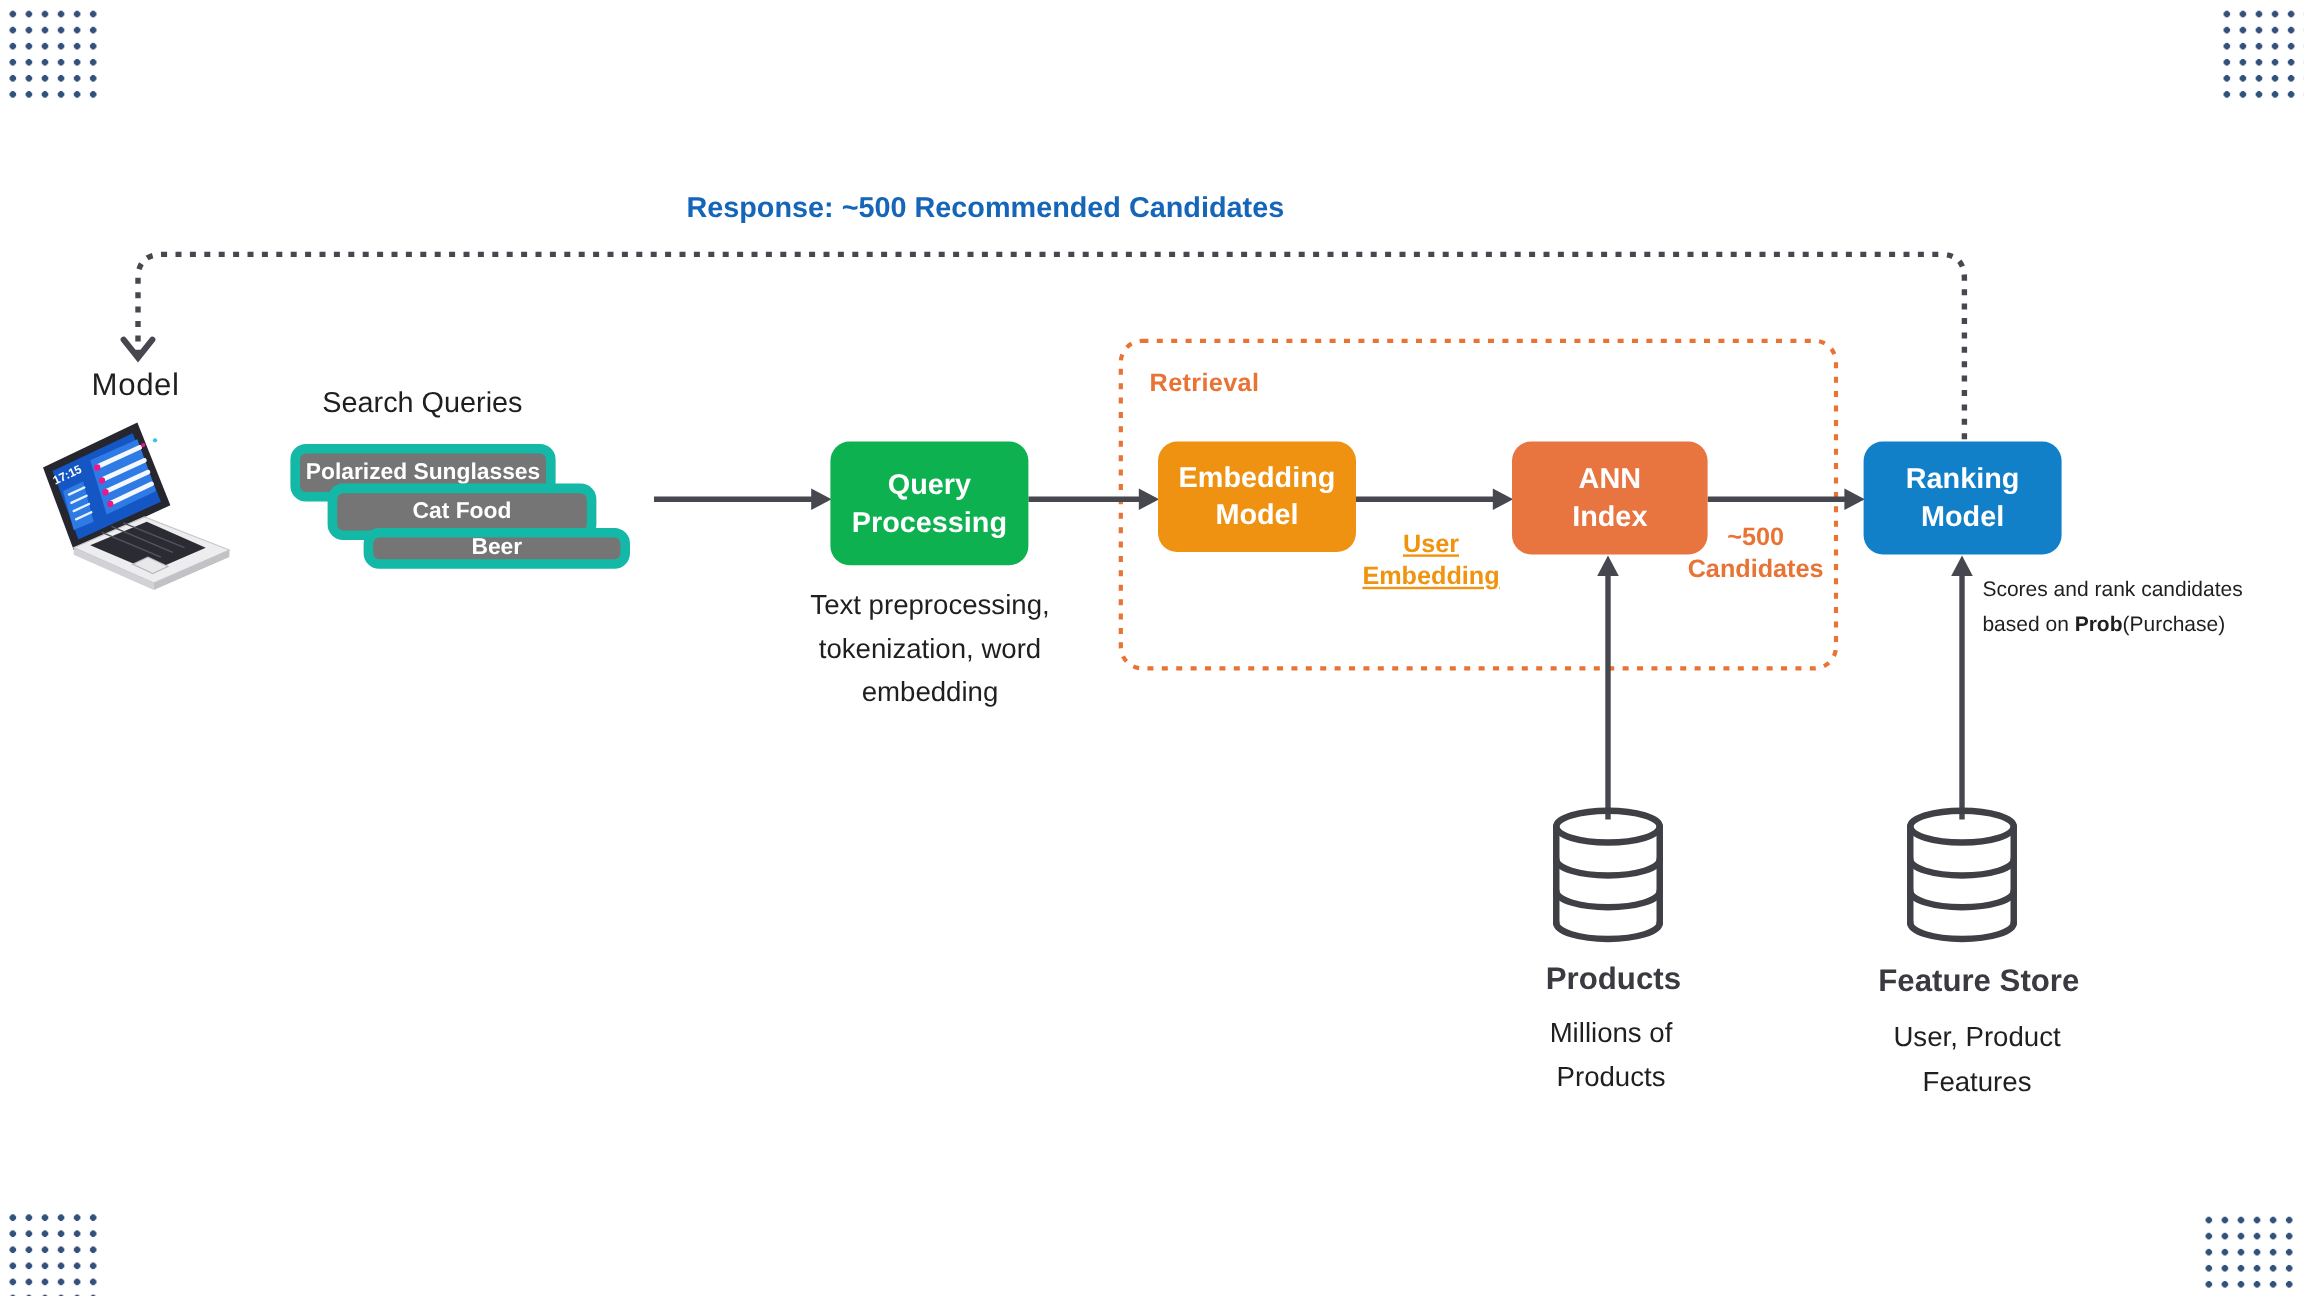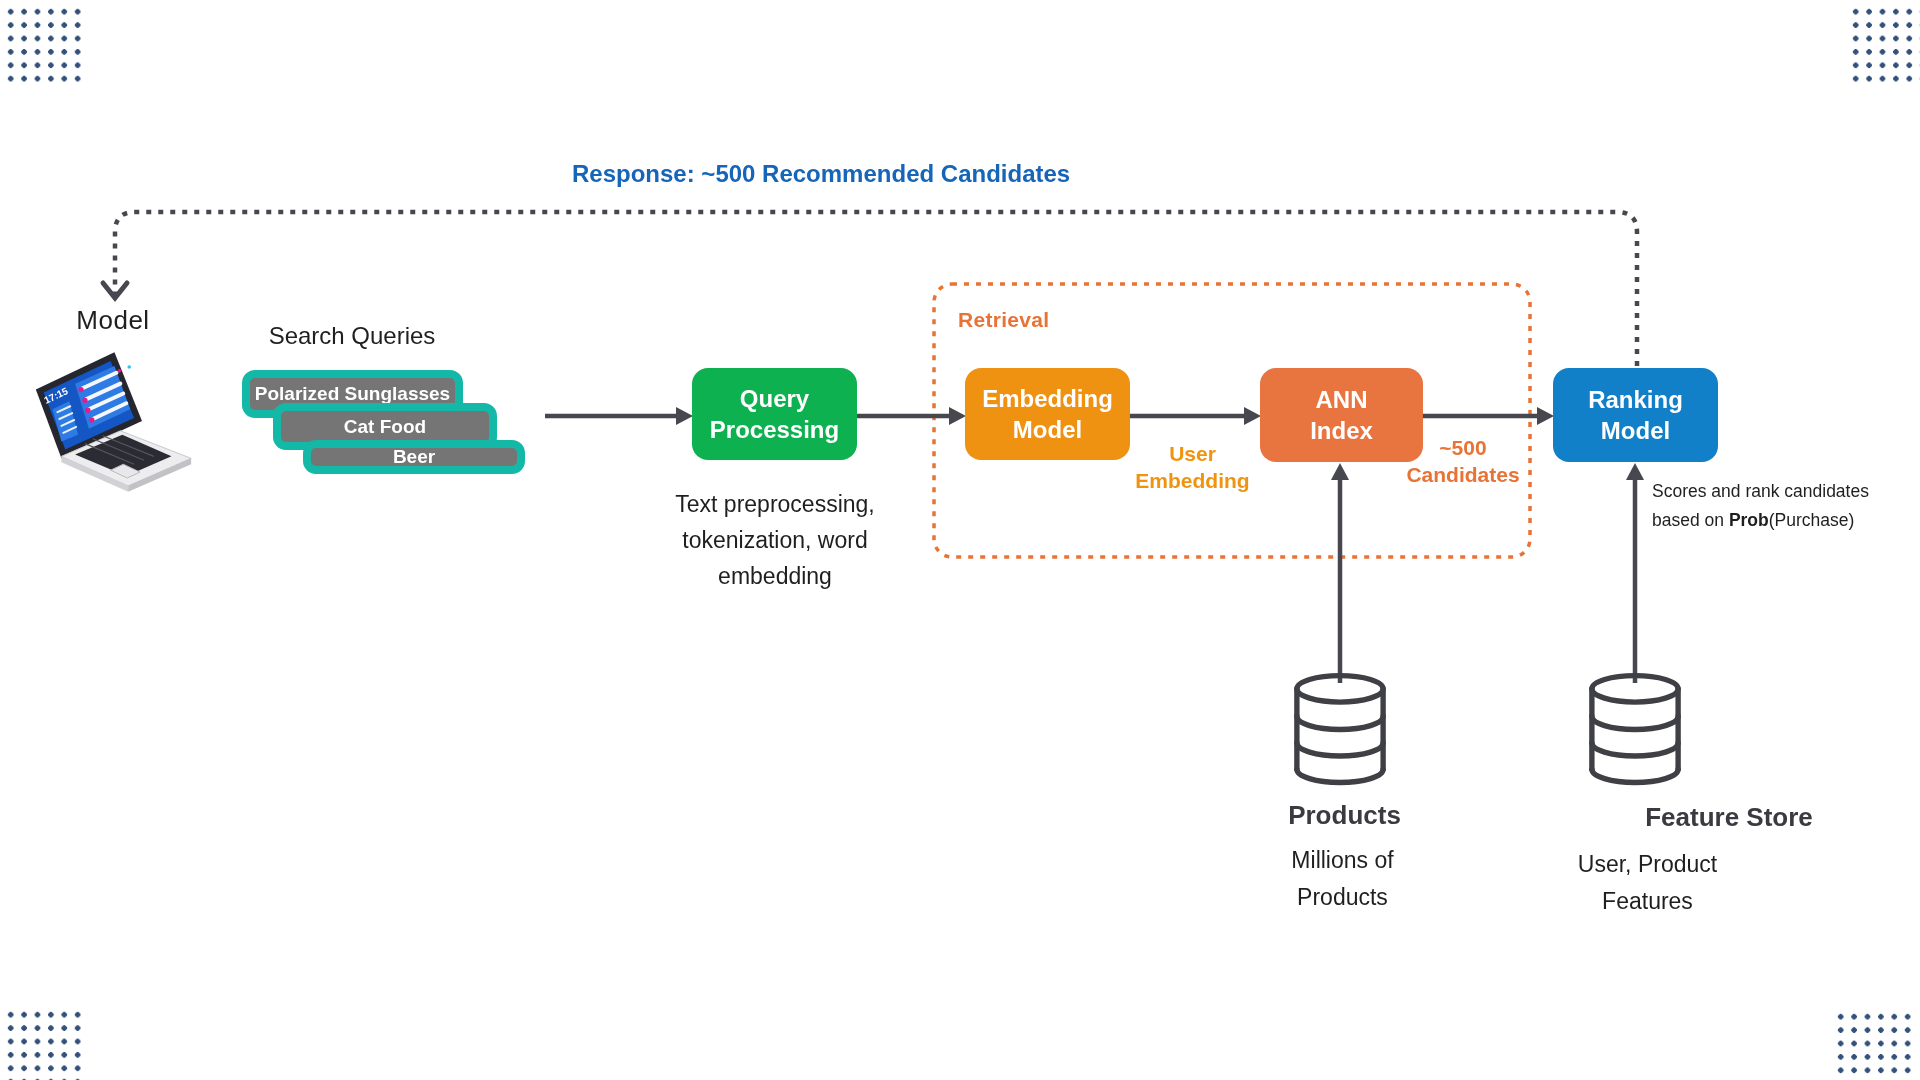--- a/index.html
+++ b/index.html
@@ -29,43 +29,43 @@
   .qbox{position:absolute;background:#757575;border:8px solid #14b8a6;border-radius:13px;
     display:flex;align-items:center;justify-content:center;
     color:#fff;font-weight:bold;font-size:19px;box-sizing:border-box;}
   .qb1{left:242px;top:370px;width:221px;height:48px;}
   .qb2{left:273px;top:403px;width:224px;height:47px;}
   .qb3{left:303px;top:440px;width:222px;height:34px;}
 
   .model-box{position:absolute;border-radius:16px;color:#fff;font-weight:bold;
     font-size:24px;line-height:31px;display:flex;flex-direction:column;
     align-items:center;justify-content:center;text-align:center;}
-  .box-qp{left:692px;top:368px;width:165px;height:92px;background:#0DB14F;}
+  .box-qp{left:692px;top:368px;width:165px;height:103px;background:#0DB14F;}
   .box-em{left:965px;top:368px;width:165px;height:92px;background:#EF9211;}
   .box-ann{left:1260px;top:368px;width:163px;height:94px;background:#E8743F;}
   .box-rank{left:1553px;top:368px;width:165px;height:94px;background:#1280C8;}
 
   .qp-caption{left:662px;top:486px;width:226px;text-align:center;
     font-size:23px;line-height:36px;color:#1F1F1F;}
 
   .retrieval-label{left:958px;top:308px;width:200px;
     font-size:21px;font-weight:bold;color:#F0722C;letter-spacing:.3px;}
 
   .flow-label{position:absolute;text-align:center;font-weight:bold;font-size:21px;line-height:27px;}
-  .lbl-ue{left:1125px;top:440px;width:135px;color:#F0930F;}
+  .lbl-ue{left:1125px;top:440px;width:135px;color:#F0930F;text-decoration:underline;}
   .lbl-cand{left:1393px;top:434px;width:140px;color:#E87335;}
 
   .rank-note{left:1652px;top:477px;width:245px;
     font-size:17.5px;line-height:29px;color:#1F1F1F;}
 
   .db-title{position:absolute;text-align:center;font-size:26px;font-weight:bold;color:#3A3A40;}
   .db-sub{position:absolute;text-align:center;font-size:23px;line-height:37px;color:#1F1F1F;}
   .products-title{left:1262px;top:800px;width:165px;}
   .products-sub{left:1255px;top:842px;width:175px;}
-  .feature-title{left:1624px;top:802px;width:210px;}
+  .feature-title{left:1544px;top:802px;width:210px;}
   .feature-sub{left:1550px;top:846px;width:195px;}
 </style>
 </head>
 <body>
 
 <div id="stage">
 
   <div class="dot-grid dg-tl"></div>
   <div class="dot-grid dg-tr"></div>
   <div class="dot-grid dg-bl"></div>

